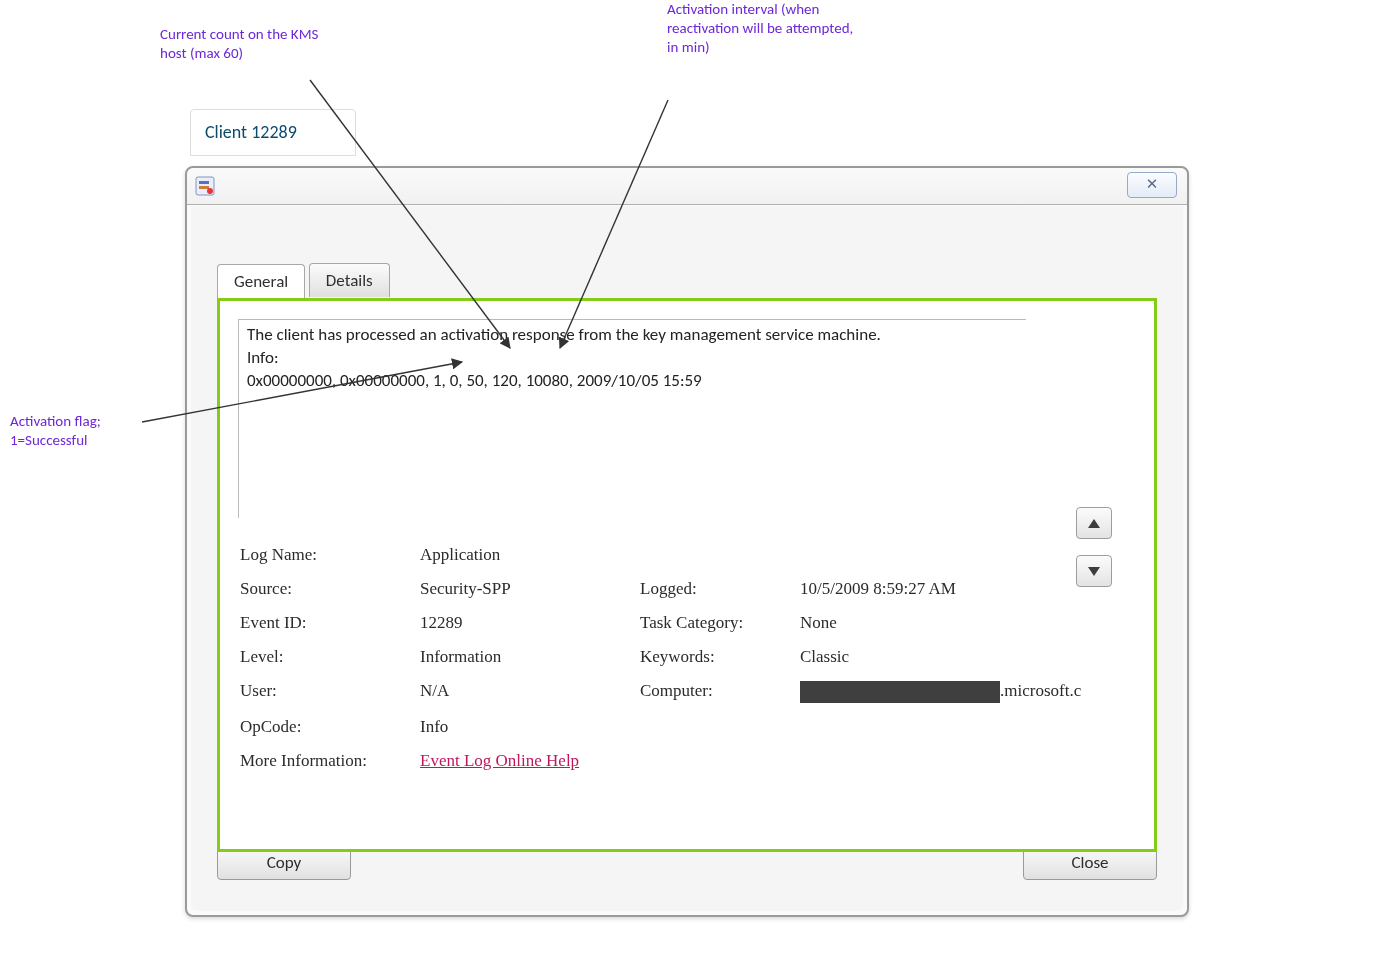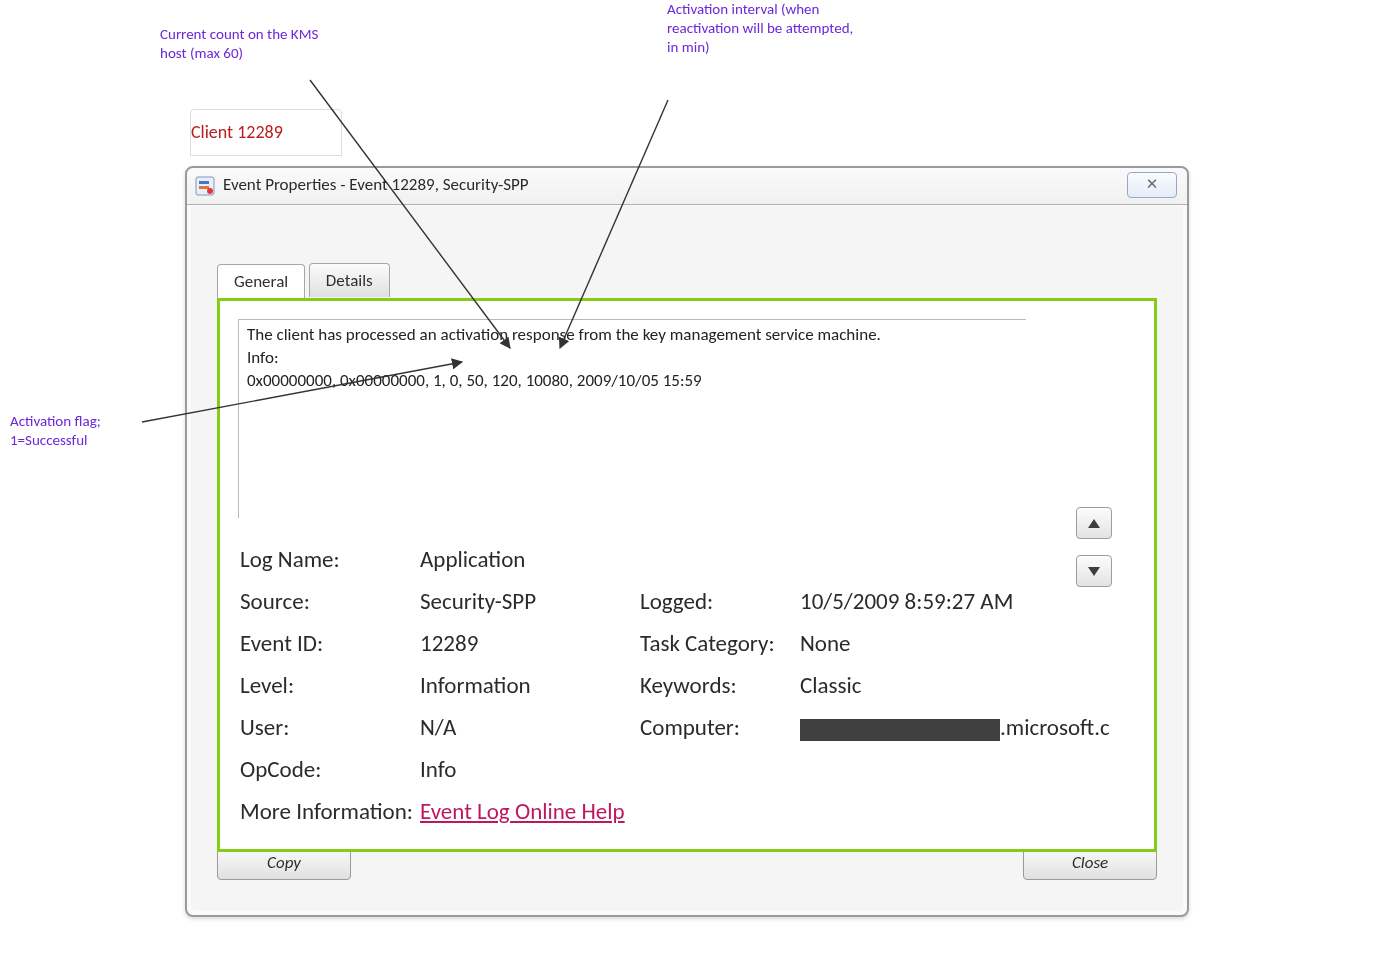--- a/index.html
+++ b/index.html
@@ -28,22 +28,23 @@
   }
   
   .ghost-tab{
     position:absolute;
     left:190px;
     top:109px;
     width:150px;
     height:45px;
     border:1px solid #ddd;
     border-radius:4px 4px 0 0;
-    color:#b91c1c;
+    color:#0c4a6e;
     font-size:18px;
+    padding-left:14px;
     line-height:45px;
     z-index:1;
   }
   
   .dialog{
     position:absolute;
     left:185px;
     top:166px;
     width:1000px;
     height:747px;
@@ -167,22 +168,23 @@
   .arrow.up{ border-bottom:9px solid #3d3d3d;}
   .arrow.down{ border-top:9px solid #3d3d3d;}
   .fields{
     position:absolute;
     left:20px;
     right:128px;
     top:244px;
     display:grid;
     grid-template-columns:180px 220px 160px 280px;
     row-gap:14px;
-    font-size:23px;
+    font-size:17px;
     color:#2b2b2b;
+    font-family:Liberation Serif, serif;
   }
   .fields .label{ }
   .fields .value{ }
   .fields .span2{ grid-column:span 2;}
   .computer-val{
      white-space:nowrap;
   }
   .redact{
     display:inline-block;
     width:200px;
@@ -206,21 +208,20 @@
     display:inline-block;
     min-width:92px;
     padding:6px 20px;
     border:1px solid #9a9a9a;
     border-radius:4px;
     background:linear-gradient(#fbfbfb,#e1e1e1);
     font-size:17px;
     color:#2d2d2d;
     text-align:center;
     cursor:pointer;
-    font-style:italic;
   }
   .btn.right{ float:right;}
 </style>
 </head>
 <body>
 
 <div class="annotation" style="left:160px; top:25px; width:170px;">Current count on the KMS host (max 60)</div>
 
 <div class="annotation" style="left:667px; top:0px; width:190px;">Activation interval (when reactivation will be attempted, in min)</div>
 
@@ -231,21 +232,20 @@
 <div class="dialog">
   <div class="titlebar">
     <span class="icon">
       <svg viewBox="0 0 20 20" width="20" height="20">
         <rect x="1" y="1" width="18" height="18" rx="2" fill="#e9eef7" stroke="#8296c4"></rect>
         <rect x="4" y="5" width="10" height="3" fill="#4c74c7"></rect>
         <rect x="4" y="10" width="10" height="3" fill="#d27a3e"></rect>
         <circle cx="15" cy="15" r="3" fill="#e73636"></circle>
       </svg>
     </span>
-    <span class="title-text">Event Properties - Event 12289, Security-SPP</span>
     <div class="close-btn">✕</div>
   </div>
 
   <div class="client-area">
 
     <div class="tabs-row">
       <div class="tab active">General</div>
       <div class="tab">Details</div>
     </div>
 

